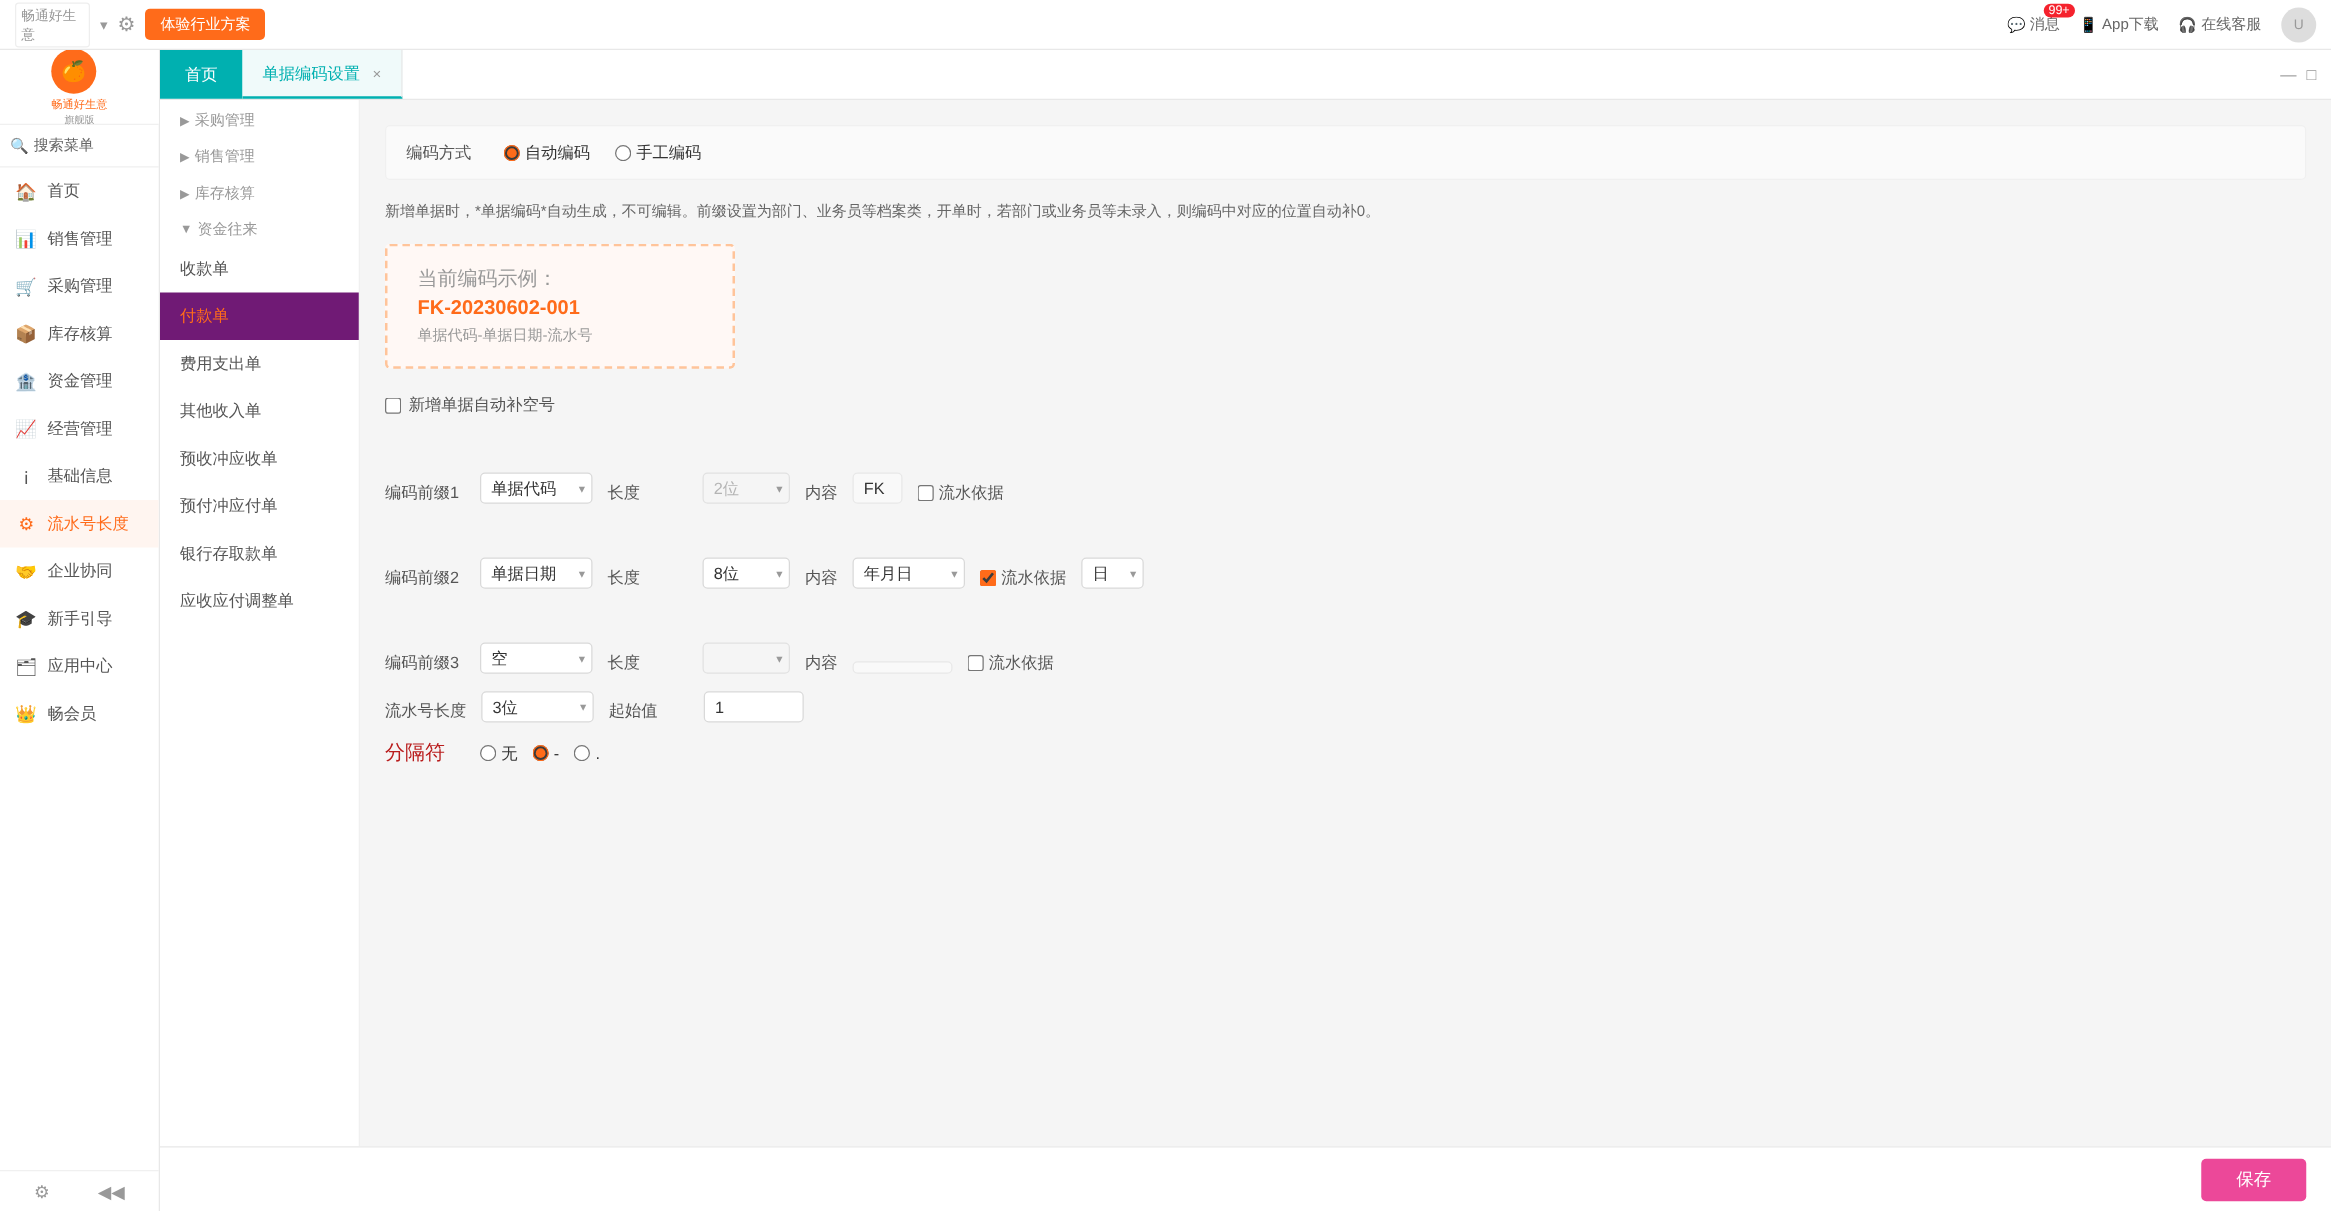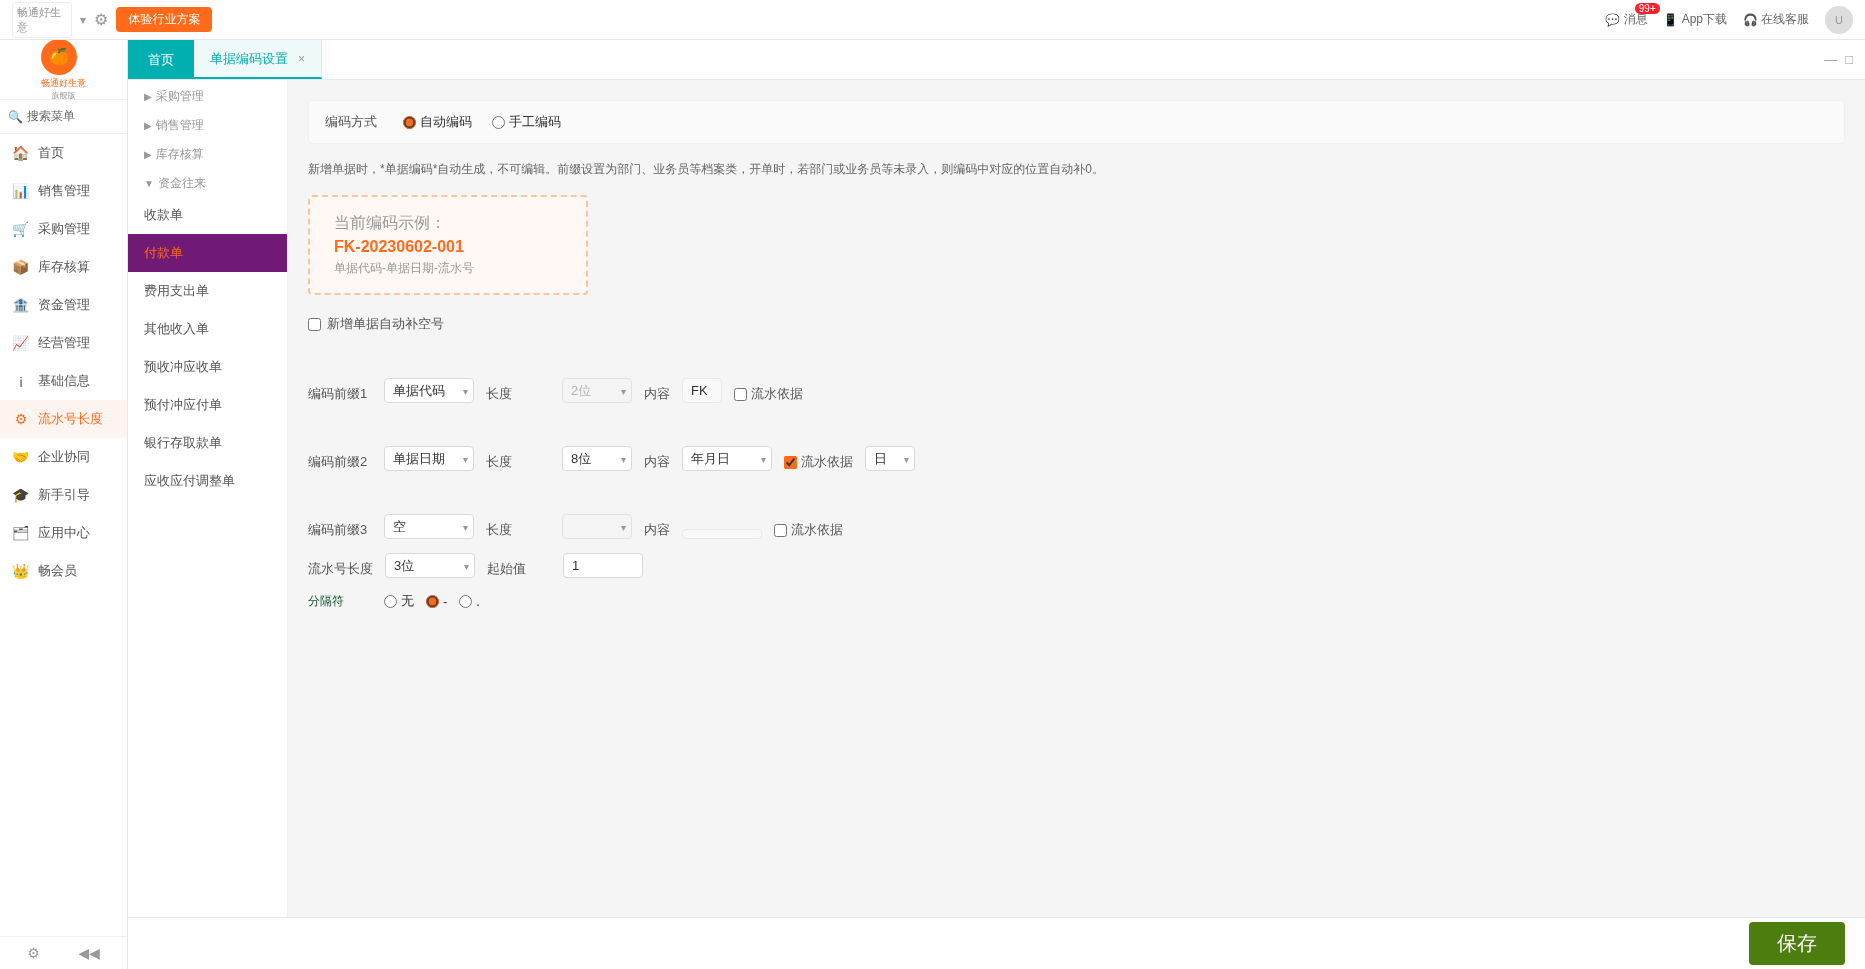--- a/index.html
+++ b/index.html
@@ -79,26 +79,26 @@
     .form-input:disabled, .form-select:disabled { background: #f5f5f5; color: #999; }
     .content-label { font-size: 13px; color: #555; margin-top: 36px; }
     .content-value { font-size: 13px; color: #333; min-width: 40px; padding: 4px 8px; background: #f9f9f9; border: 1px solid #e8e8e8; border-radius: 4px; }
 
     
     .inline-checkbox { display: flex; align-items: center; gap: 4px; font-size: 13px; color: #555; }
     .inline-checkbox input[type="checkbox"] { accent-color: #ff6b1a; }
 
     
     .sep-row { display: flex; align-items: center; gap: 12px; margin-bottom: 16px; }
-    .sep-label { font-size: 12px; color: #14532d; min-width: 64px; }
+    .sep-label { font-size: 16px; color: #b91c1c; min-width: 64px; }
     .sep-options { display: flex; align-items: center; gap: 12px; }
 
     
     .bottom-bar { height: 52px; background: #fff; border-top: 1px solid #e8e8e8; display: flex; align-items: center; justify-content: flex-end; padding: 0 20px; flex-shrink: 0; }
-    .btn-save { background: #4d7c0f; color: #fff; border: none; border-radius: 4px; padding: 8px 28px; font-size: 20px; cursor: pointer; }
+    .btn-save { background: #ec4899; color: #fff; border: none; border-radius: 4px; padding: 8px 28px; font-size: 14px; cursor: pointer; }
 
     .length-select { min-width: 70px; }
   </style>
 </head>
 <body>
 
 <div class="top-bar">
   <div class="top-bar-left">
     <div style="width:60px; font-size:11px; color:#999; border:1px solid #eee; padding:2px 4px; border-radius:3px;">畅通好生意</div>
     <span style="color:#999; font-size:12px;">▾</span>

